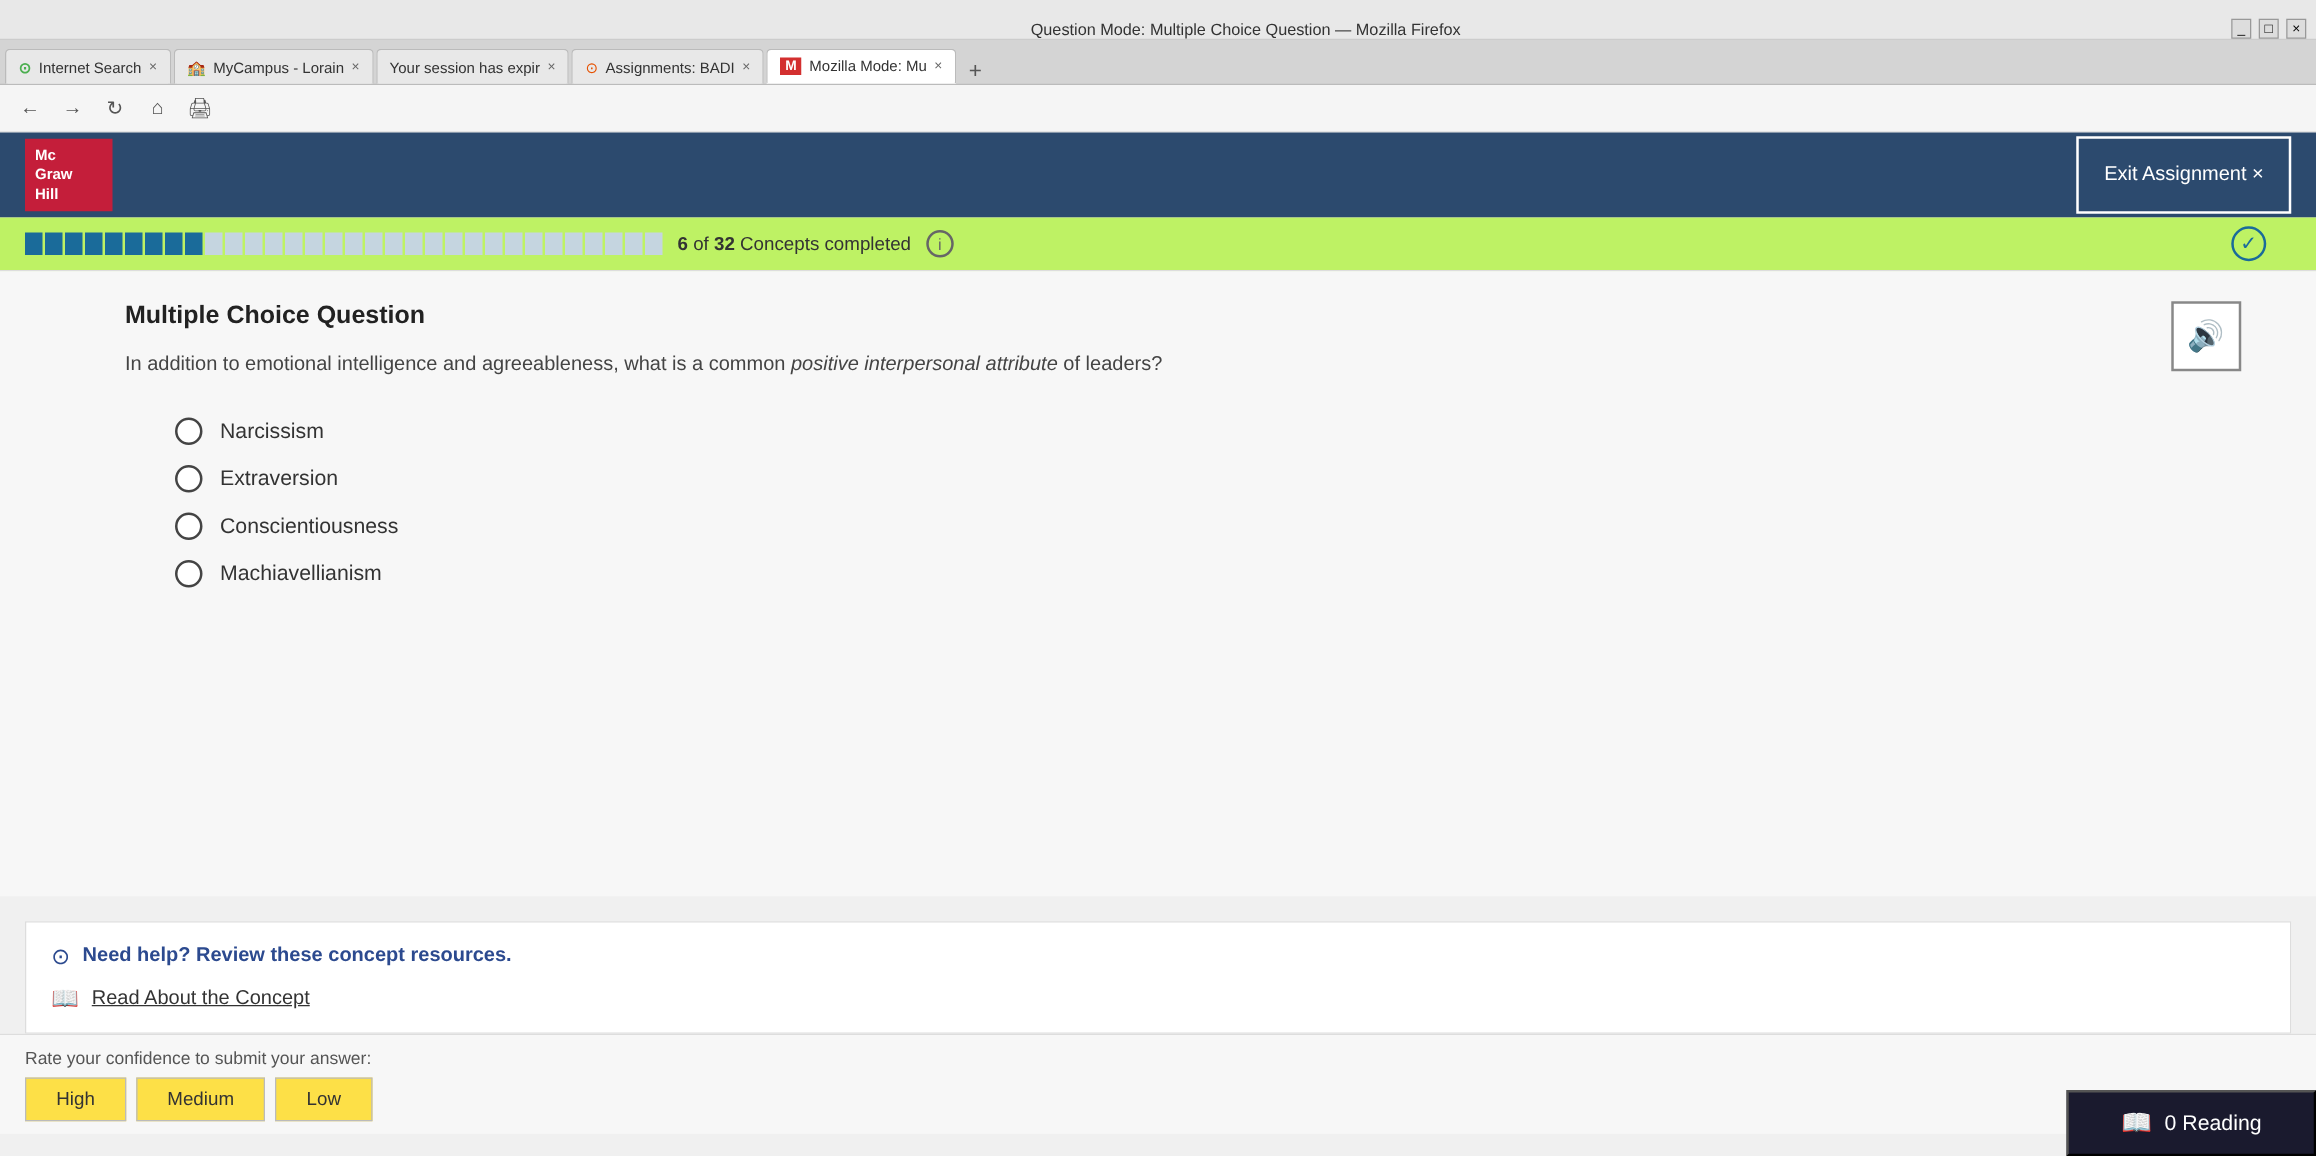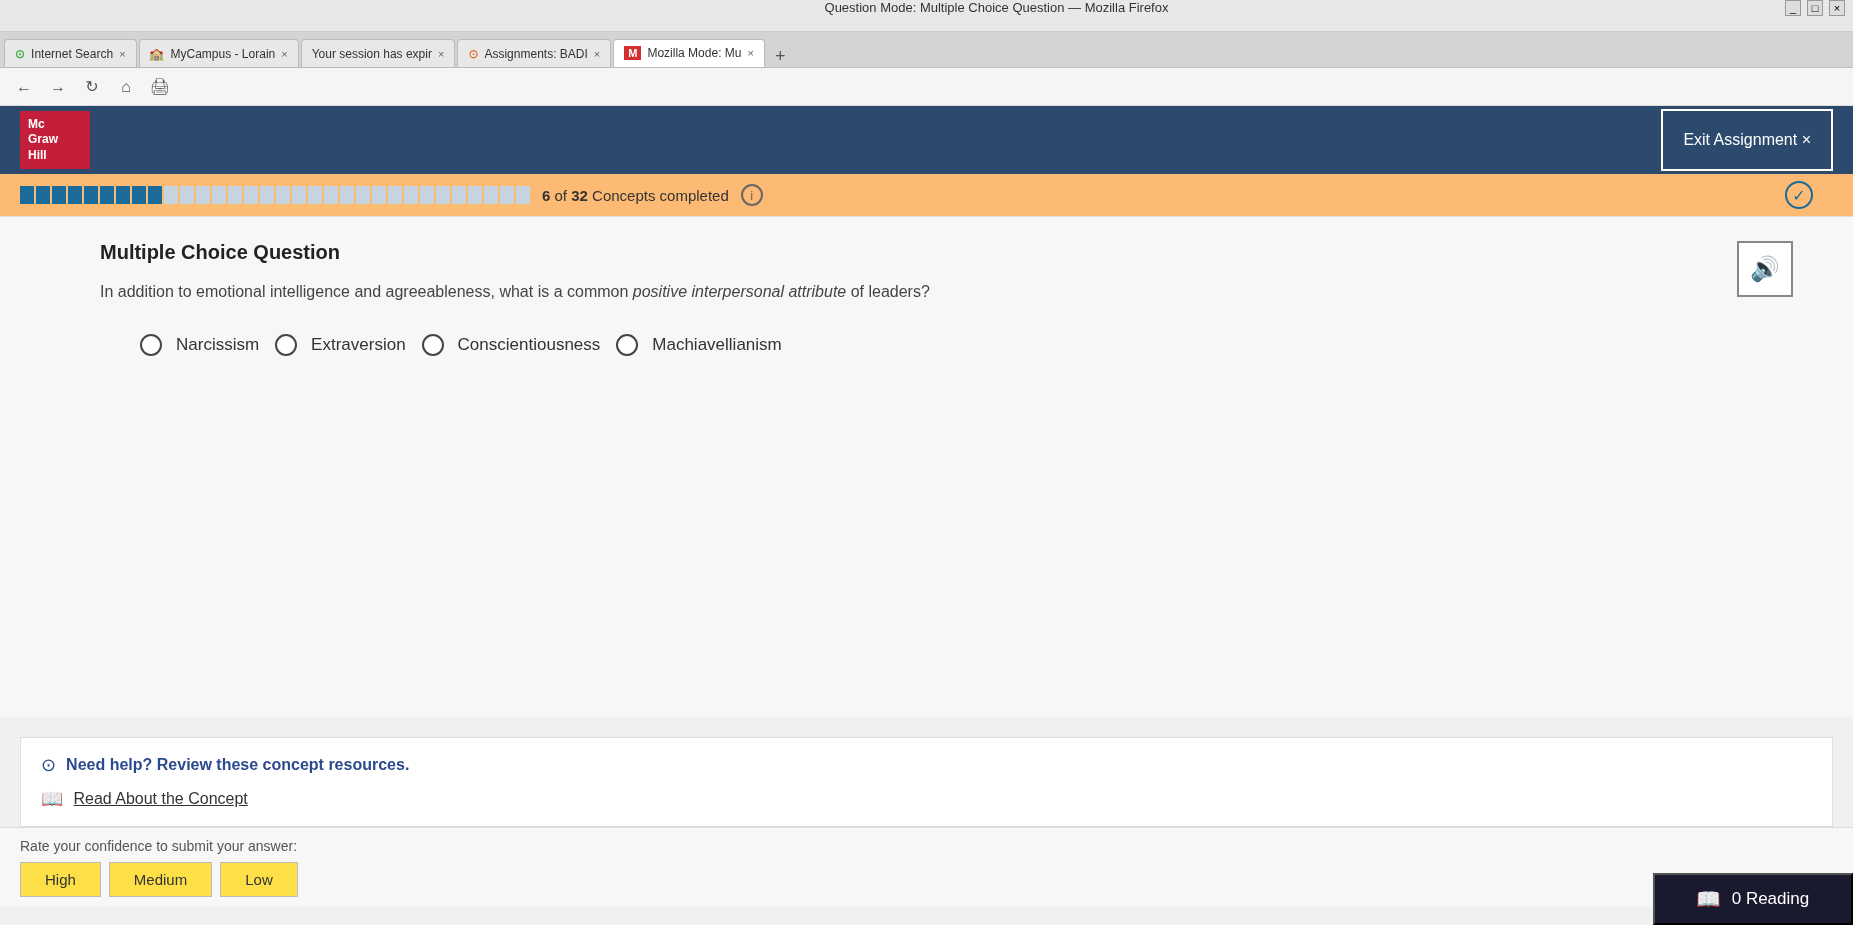--- a/index.html
+++ b/index.html
@@ -3,21 +3,21 @@
   <meta charset="utf-8">
   <style>
     * { margin: 0; padding: 0; box-sizing: border-box; }
     body { font-family: Arial, sans-serif; background: #f0f0f0; width: 1853px; height: 925px; overflow: hidden; }
 
     
     .browser-titlebar {
       background: #e8e8e8;
       height: 32px;
       display: flex;
-      align-items: flex-start;
+      align-items: flex-end;
       justify-content: space-between;
       padding: 0 8px;
       border-bottom: 1px solid #ccc;
     }
     .browser-title {
       font-size: 13px;
       color: #333;
       flex: 1;
       text-align: center;
     }
@@ -120,21 +120,21 @@
       padding: 20px 20px;
       font-size: 16px;
       cursor: pointer;
       display: flex;
       align-items: center;
       gap: 8px;
     }
 
     
     .progress-section {
-      background: #fdba74;
+      background: #bef264;
       padding: 10px 20px;
       display: flex;
       align-items: flex-start;
       gap: 12px;
       border-bottom: 1px solid #ddd;
     }
     .progress-bar-container {
       display: flex;
       gap: 2px;
     }
@@ -200,21 +200,21 @@
       right: 60px;
       width: 56px; height: 56px;
       border: 2px solid #888;
       background: white;
       display: flex; align-items: center; justify-content: center;
       font-size: 22px; cursor: pointer;
     }
     .options-list {
       list-style: none;
       display: flex;
-      flex-direction: row;
+      flex-direction: column;
       gap: 16px;
       margin-left: 40px;
     }
     .option-item {
       display: flex;
       align-items: center;
       gap: 14px;
       cursor: pointer;
     }
     .radio-outer {

